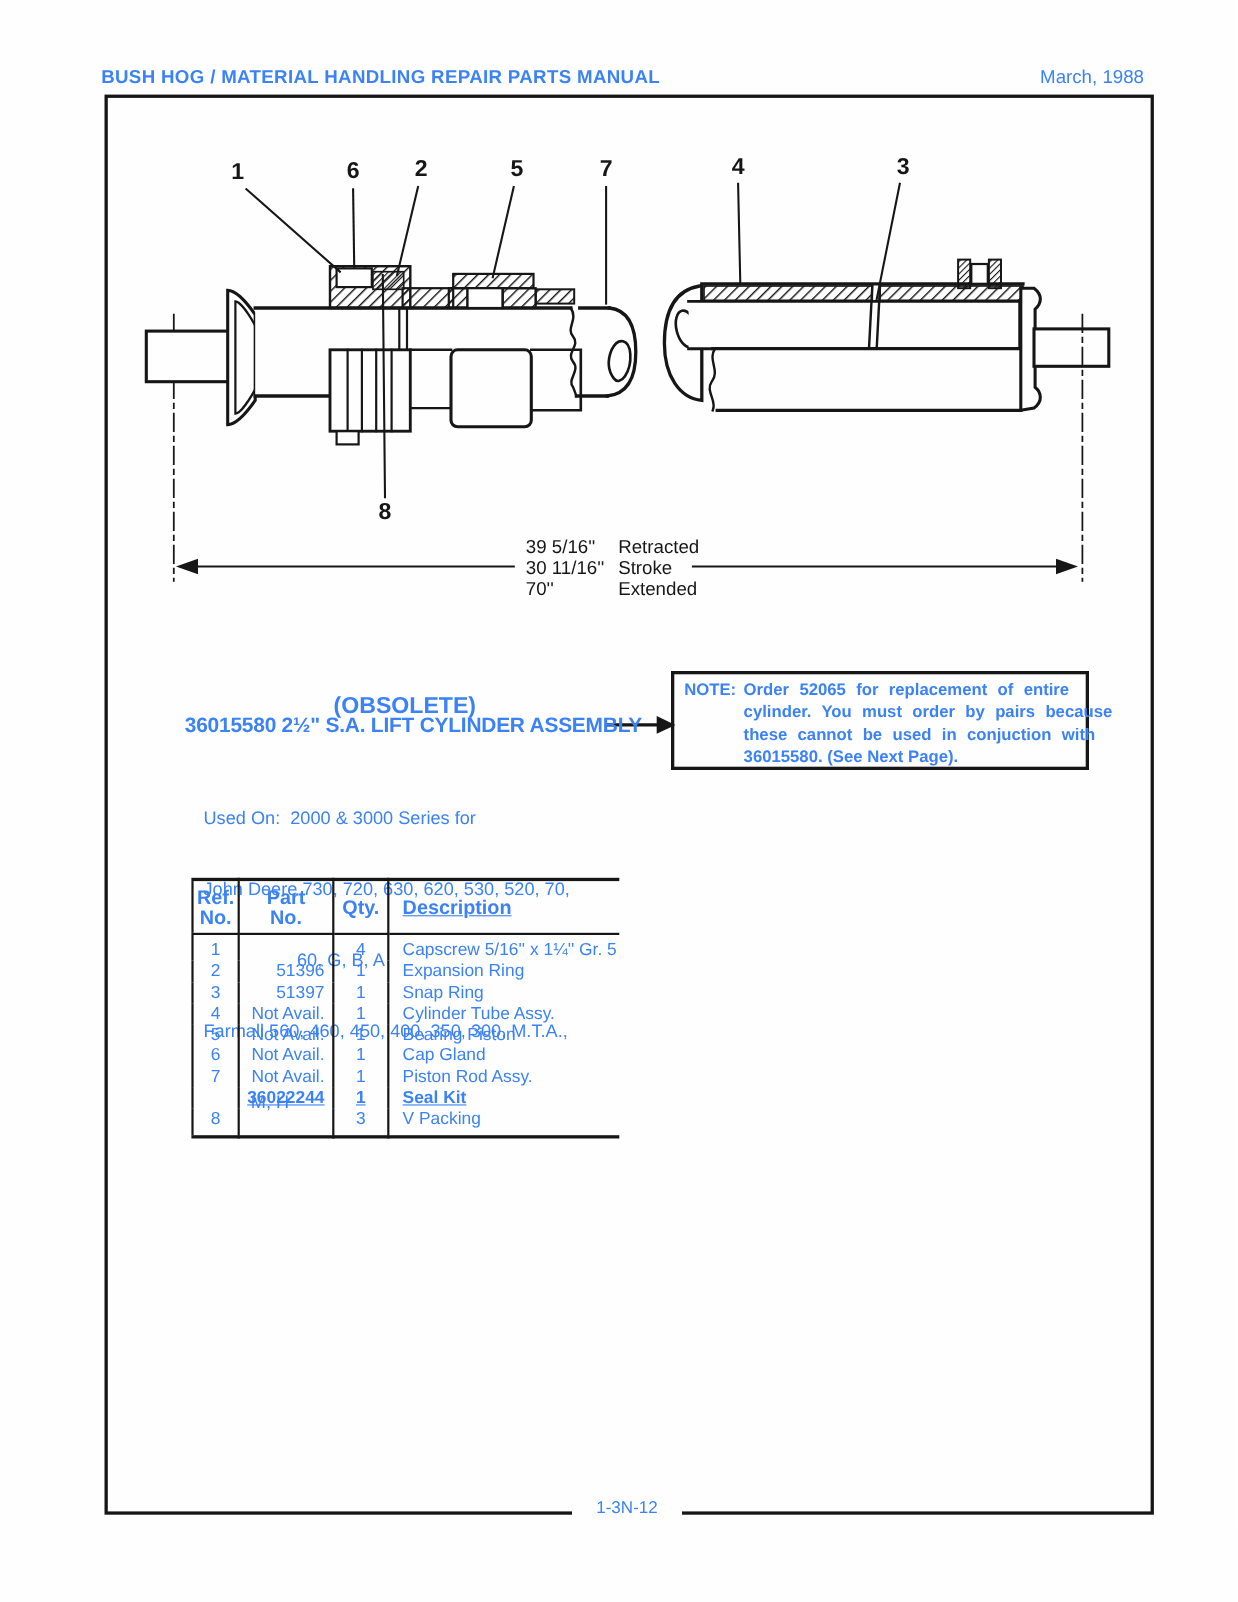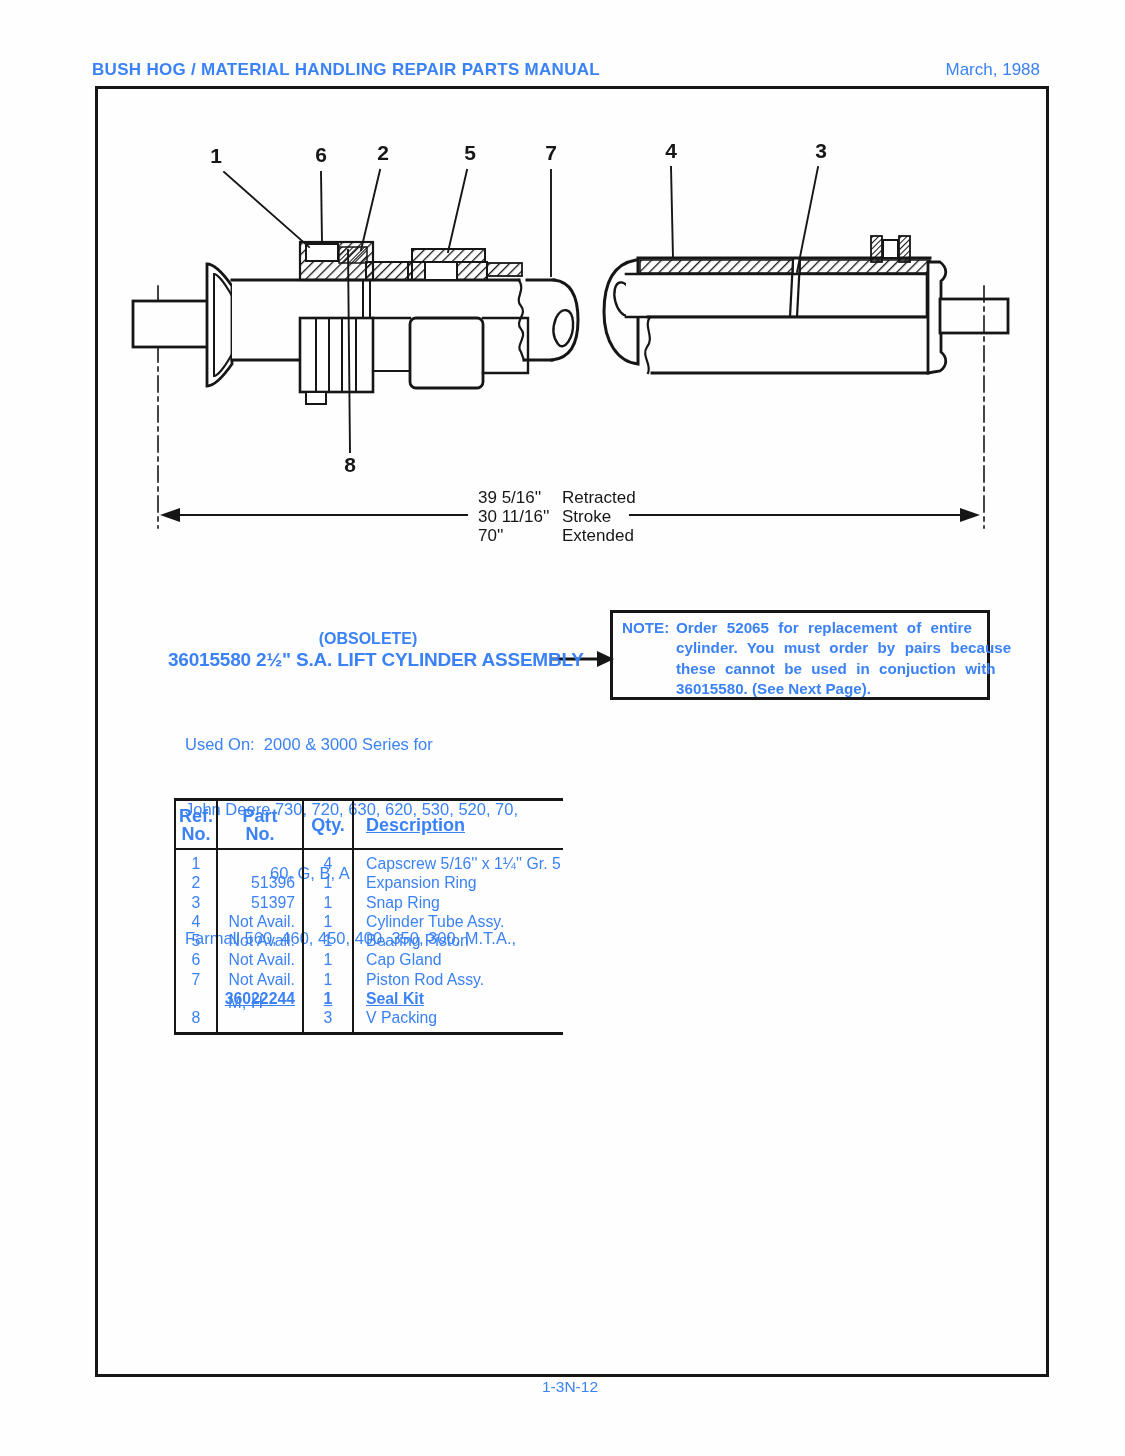--- a/index.html
+++ b/index.html
@@ -3,21 +3,21 @@
 <meta charset="utf-8">
 <style>
   html,body{margin:0;padding:0;background:#ffffff;}
   .page{position:relative;width:1125px;height:1456px;background:#fefefe;
         font-family:"Liberation Sans", sans-serif;color:#3b82f6;overflow:hidden;}
   .hdr-title{position:absolute;left:92px;top:60px;font-size:17px;font-weight:bold;letter-spacing:.3px;}
   .hdr-date{position:absolute;left:880px;top:60px;width:160px;text-align:right;font-size:17px;}
   .border-box{position:absolute;left:95px;top:86px;width:948px;height:1285px;border:3px solid #161616;}
   svg.diagram{position:absolute;left:0;top:0;width:1125px;height:1456px;}
   .obsolete{position:absolute;left:168px;top:630px;width:400px;text-align:center;
-            font-size:16px;font-weight:bold;}
+            font-size:21px;font-weight:bold;}
   .asm-title{position:absolute;left:168px;top:649px;width:400px;text-align:center;
              font-size:19px;font-weight:bold;letter-spacing:-.2px;white-space:nowrap;}
   .used-on{position:absolute;left:185px;top:691px;font-size:16.5px;line-height:21.5px;white-space:pre;}
   .used-on .ind1{padding-left:85px;}
   .used-on .ind2{padding-left:43px;}
   .note-box{position:absolute;left:610px;top:610px;width:380px;height:90px;border:3px solid #161616;
             box-sizing:border-box;padding:5px 9px 0 9px;font-weight:bold;font-size:15.2px;line-height:20.4px;}
   .note-line{position:relative;padding-left:54px;white-space:nowrap;}
   .note-line .nlabel{position:absolute;left:0;top:0;}
   .note-line.j{word-spacing:.34em;}
@@ -31,21 +31,21 @@
   table.parts th.h-desc{border-right:none;text-align:left;padding-left:12px;text-decoration:underline;}
   table.parts td{border-right:2.5px solid #161616;height:19px;padding:0;line-height:19.3px;font-size:15.8px;}
   table.parts td.t-ref{text-align:center;}
   table.parts td.t-part{text-align:right;padding-right:7px;}
   table.parts td.t-qty{text-align:center;}
   table.parts td.t-desc{border-right:none;text-align:left;padding-left:12px;white-space:nowrap;}
   table.parts tbody tr:first-child td{padding-top:4px;}
   table.parts tbody tr:last-child td{padding-bottom:4px;}
   table.parts tr.bold-row td{font-weight:bold;text-decoration:underline;}
   .page-num{position:absolute;left:520px;top:1362px;width:100px;text-align:center;
-            background:#fefefe;font-size:15.5px;margin-top:16px;}
+            background:#fefefe;font-size:15.5px;}
 </style>
 </head>
 <body>
 
 <div class="page">
 
   <div class="hdr-title">BUSH HOG / MATERIAL HANDLING REPAIR PARTS MANUAL</div>
   <div class="hdr-date">March, 1988</div>
   <div class="border-box"></div>
 

